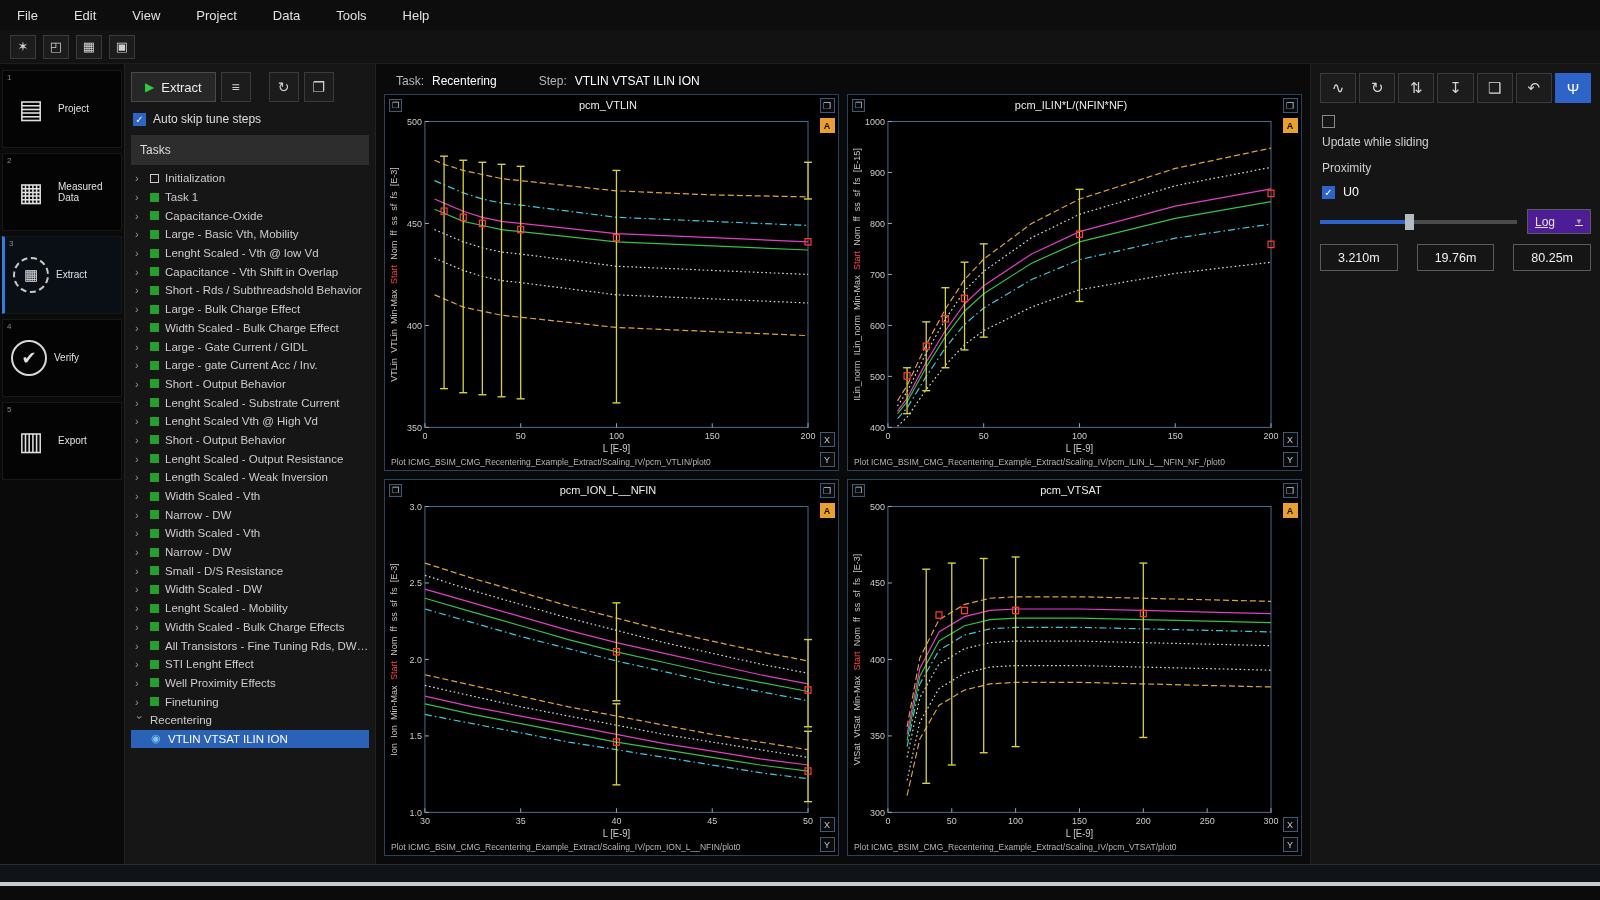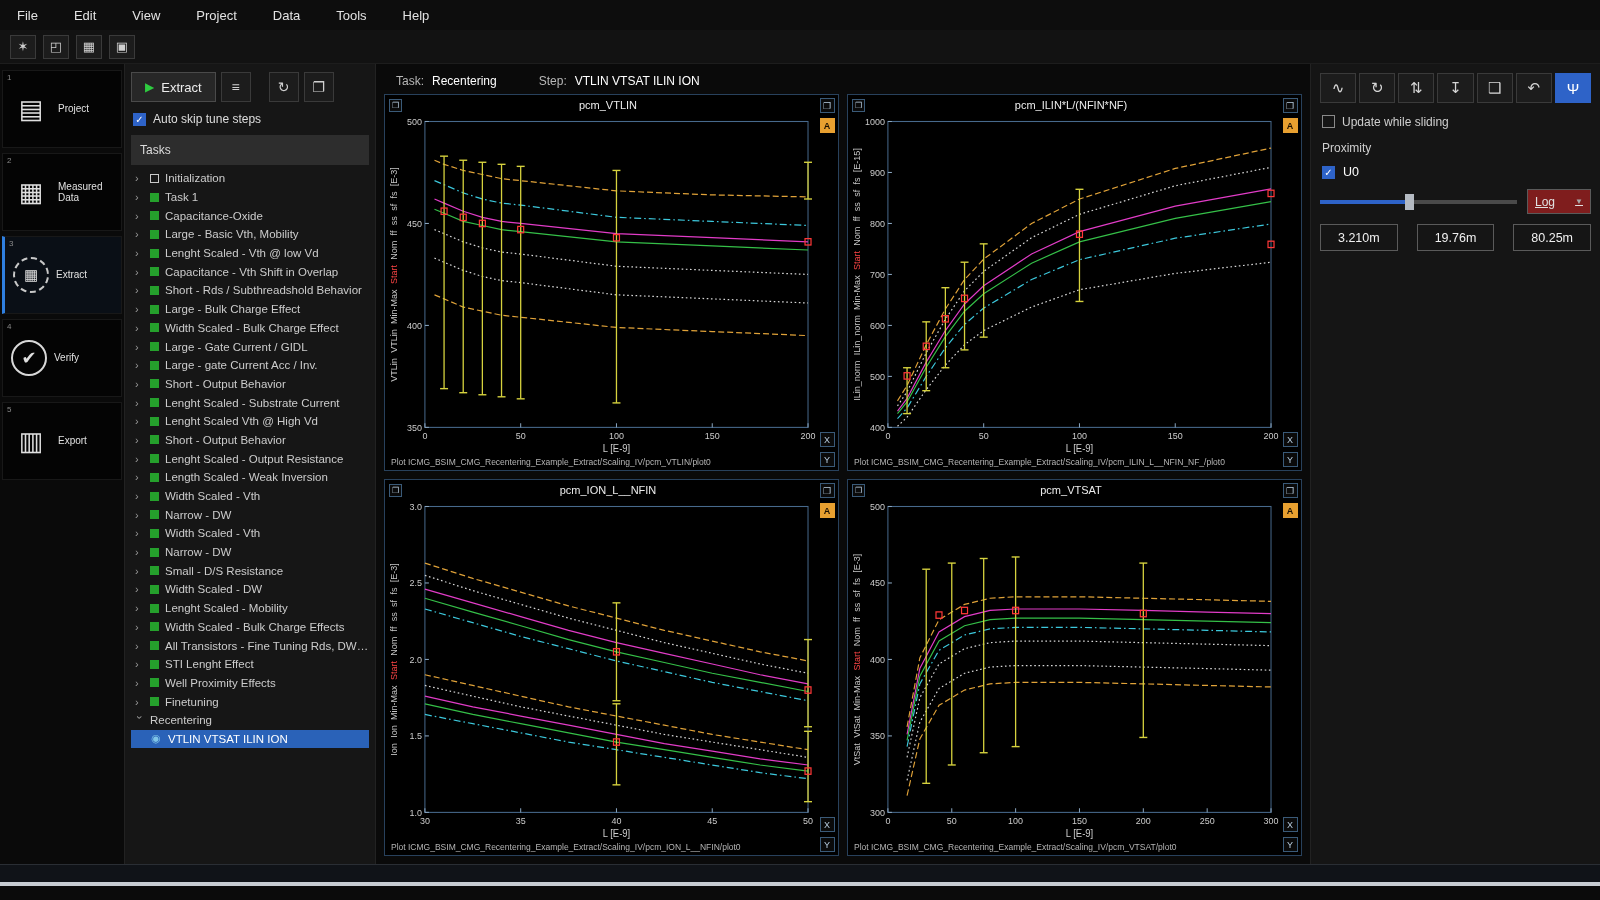--- a/index.html
+++ b/index.html
@@ -63,28 +63,28 @@
   .pc-btn { width:15px; height:15px; border:1px solid #3a5a78; color:#b8cde0; font-size:9px; background:#0a0a0a;
     display:flex; align-items:center; justify-content:center; flex:0 0 auto; }
   .pc-btn.small { width:13px; height:13px; font-size:8px; }
   .pc-a { background:#e8a030; color:#1c1000; font-weight:bold; border:1px solid #e8a030; }
   .pc-spacer { flex:1; }
   .right-panel { width:290px; background:#151515; border-left:1px solid #222; padding:9px 9px; }
   .rp-icons { display:flex; gap:3px; margin-bottom:12px; }
   .rp-btn { width:37px; height:30px; border:1px solid #3a3a3a; background:#1c1c1c; color:#d5d5d5;
     display:flex; align-items:center; justify-content:center; font-size:15px; }
   .rp-btn.active { background:#2e63c8; border-color:#2e63c8; color:#fff; }
-  .rp-check-row { display:flex; align-items:flex-start; gap:7px; color:#cfcfcf; font-size:12px; margin:6px 2px; }
+  .rp-check-row { display:flex; align-items:flex-start; gap:7px; color:#cfcfcf; font-size:12px; margin:6px 2px;flex-direction:column; }
   .rp-params-label { color:#cfcfcf; font-size:12px; margin:12px 2px 10px; }
   .param-row { display:flex; align-items:center; gap:8px; color:#fff; font-size:12.5px; margin:4px 2px 10px; }
   .slider-row { display:flex; align-items:center; gap:10px; margin:4px 0 10px; }
   .slider { flex:1; height:4px; background:#4a4a4a; position:relative; }
   .slider-fill { position:absolute; left:0; top:0; height:100%; background:#2e63c8; }
   .slider-handle { position:absolute; top:-6px; width:9px; height:16px; background:#b4bac2; }
-  .log-select { width:64px; height:25px; border:1px solid #5a5a5a; background:#7f1d1d; color:#e0e0e0;
+  .log-select { width:64px; height:25px; border:1px solid #5a5a5a; background:#4c1d95; color:#e0e0e0;
     font-size:12px; display:flex; align-items:center; justify-content:space-between; padding:0 7px;text-decoration:underline; }
   .log-caret { font-size:8px; color:#aaa; }
   .values-row { display:flex; gap:19px; margin-top:4px; }
   .value-box { flex:1; height:27px; border:1px solid #5a5a5a; background:#151515; color:#f0f0f0;
     font-size:12.5px; display:flex; align-items:center; justify-content:center; }
   .statusbar { height:18px; background:#101318; border-top:1px solid #2a2e34; }
   .bottom-strip { height:4px; background:#c7ccd2; }
 </style>
 </head>
 <body>

